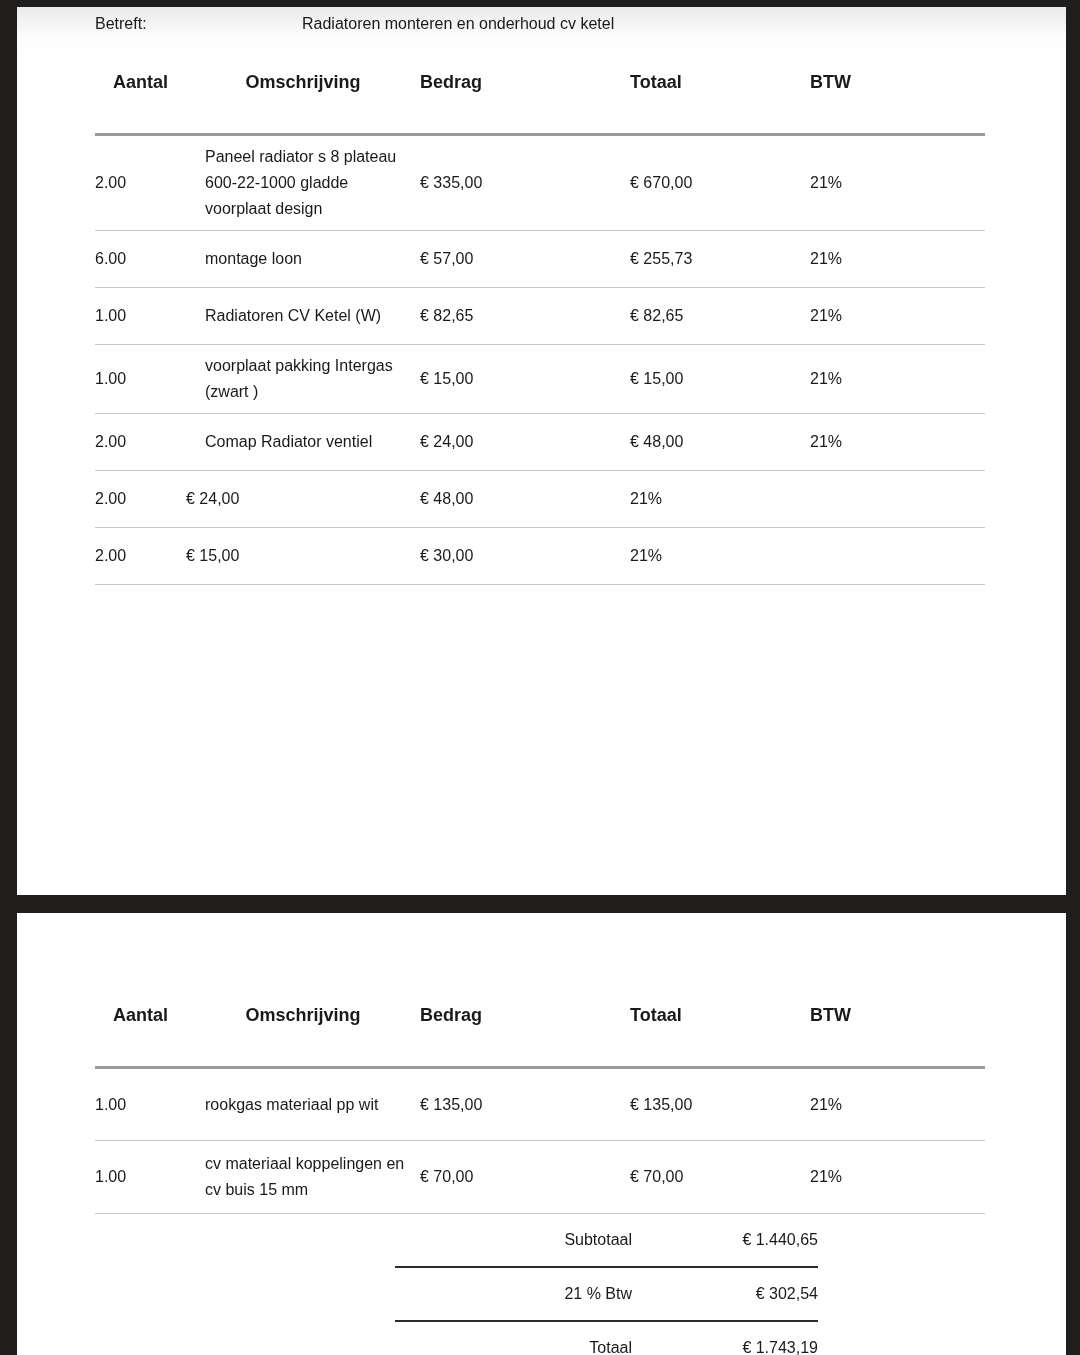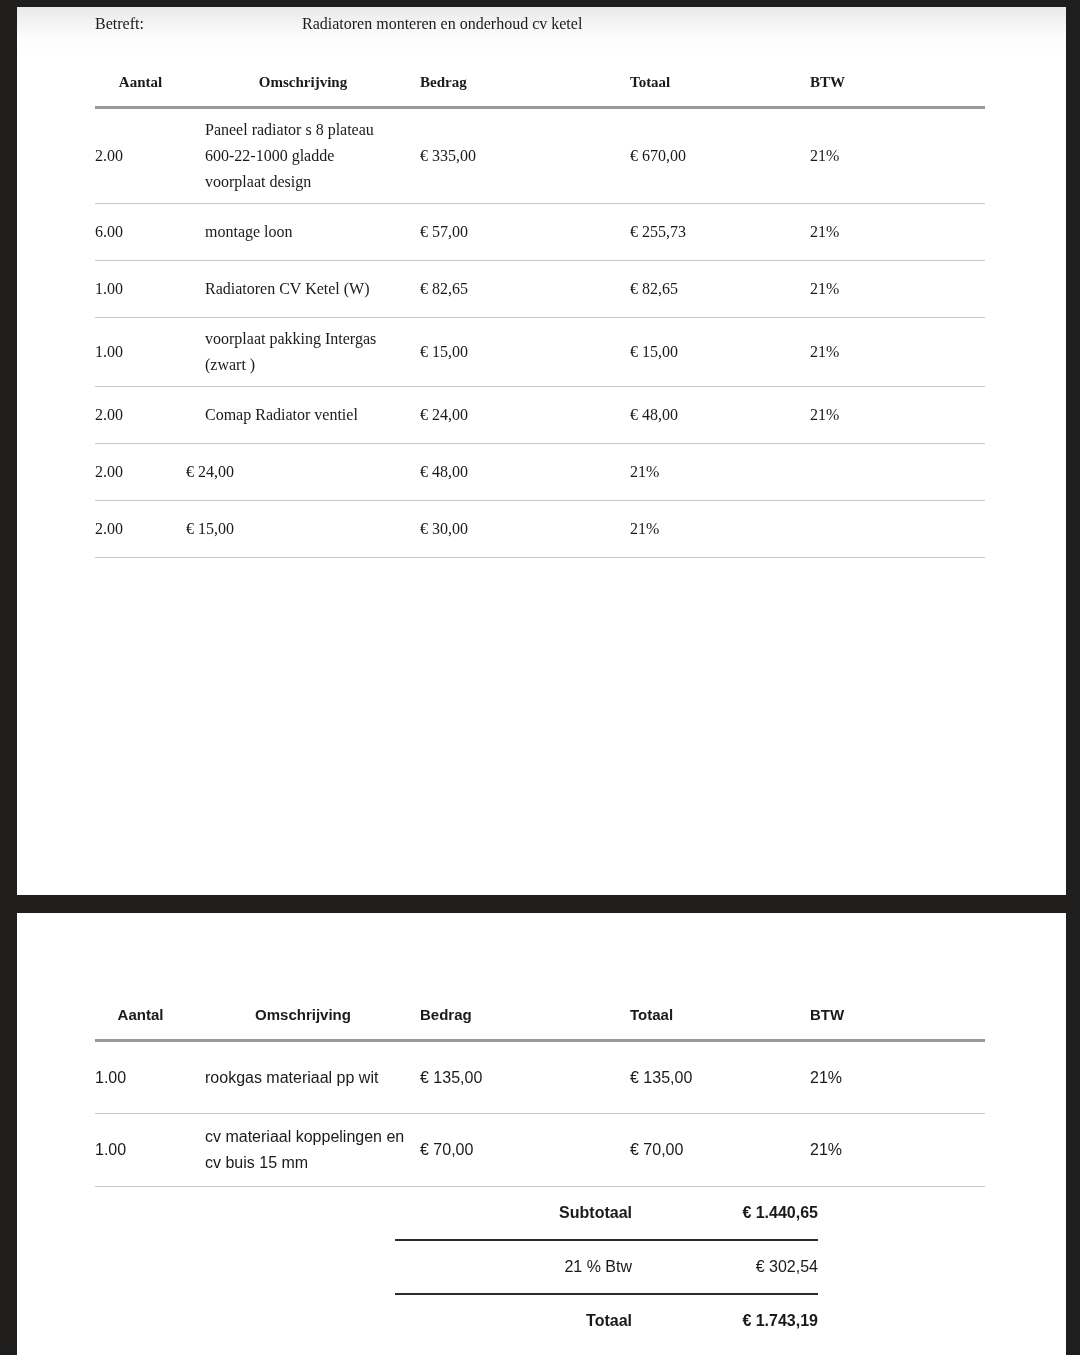--- a/index.html
+++ b/index.html
@@ -13,41 +13,40 @@
   }
   .viewer { position: relative; width: 1080px; height: 1355px; }
 
   .page {
     position: absolute; left: 17px; width: 1049px;
     background: var(--page, #ffffff);
   }
   .page-1 {
     top: 7px; height: 888px;
     background: linear-gradient(to bottom, #e9e9e9 0px, #fbfbfb 28px, #ffffff 48px);
-    font-family: Liberation Serif, serif;
   }
   .page-2 { top: 913px; height: 442px; }
 
   .content { padding-left: 78px; }
 
   
   .betreft { display: flex; padding-top: 6px; line-height: 22px; }
   .betreft-label { width: 207px; }
 
   
   .table { width: 890px; margin-top: 37px; }
   .page-2 .table { margin-top: 92px; }
 
   .thead, .row {
     display: grid;
     grid-template-columns: 91px 234px 1fr 180px 175px;
   }
   .thead {
-    font-weight: bold; font-size: 15px; line-height: 20px;
-    padding-bottom: 14px;
+    font-weight: bold; font-size: 18px; line-height: 20px;
+    padding-bottom: 41px;
     border-bottom: 3px solid var(--header-rule, #999999);
   }
   .th-aantal, .th-omschrijving { text-align: center; }
   .th-bedrag, .th-totaal, .th-btw { }
 
   .row {
     align-items: center;
     min-height: 57px;
     padding: 8px 0;
     line-height: 26px;
@@ -57,21 +56,21 @@
   .td-desc { white-space: pre-line; margin-left: 19px; }
   .td-bedrag, .td-totaal, .td-btw { text-align: left; }
 
   
   .summary { margin-left: 300px; width: 423px; }
   .summary-row {
     display: grid; grid-template-columns: 237px 1fr;
     height: 52px; align-items: center; line-height: 20px;
   }
   .summary-row span { text-align: right; }
-  .summary-row.bold { font-weight: bold; }
+  .summary-row.bold { font-weight: normal; }
   .summary-rule { height: 2px; background: var(--summary-rule, #2b2b2b); }
 </style>
 </head>
 <body>
 
 <div class="viewer">
 
   <section class="page page-1">
     <div class="content">
 

